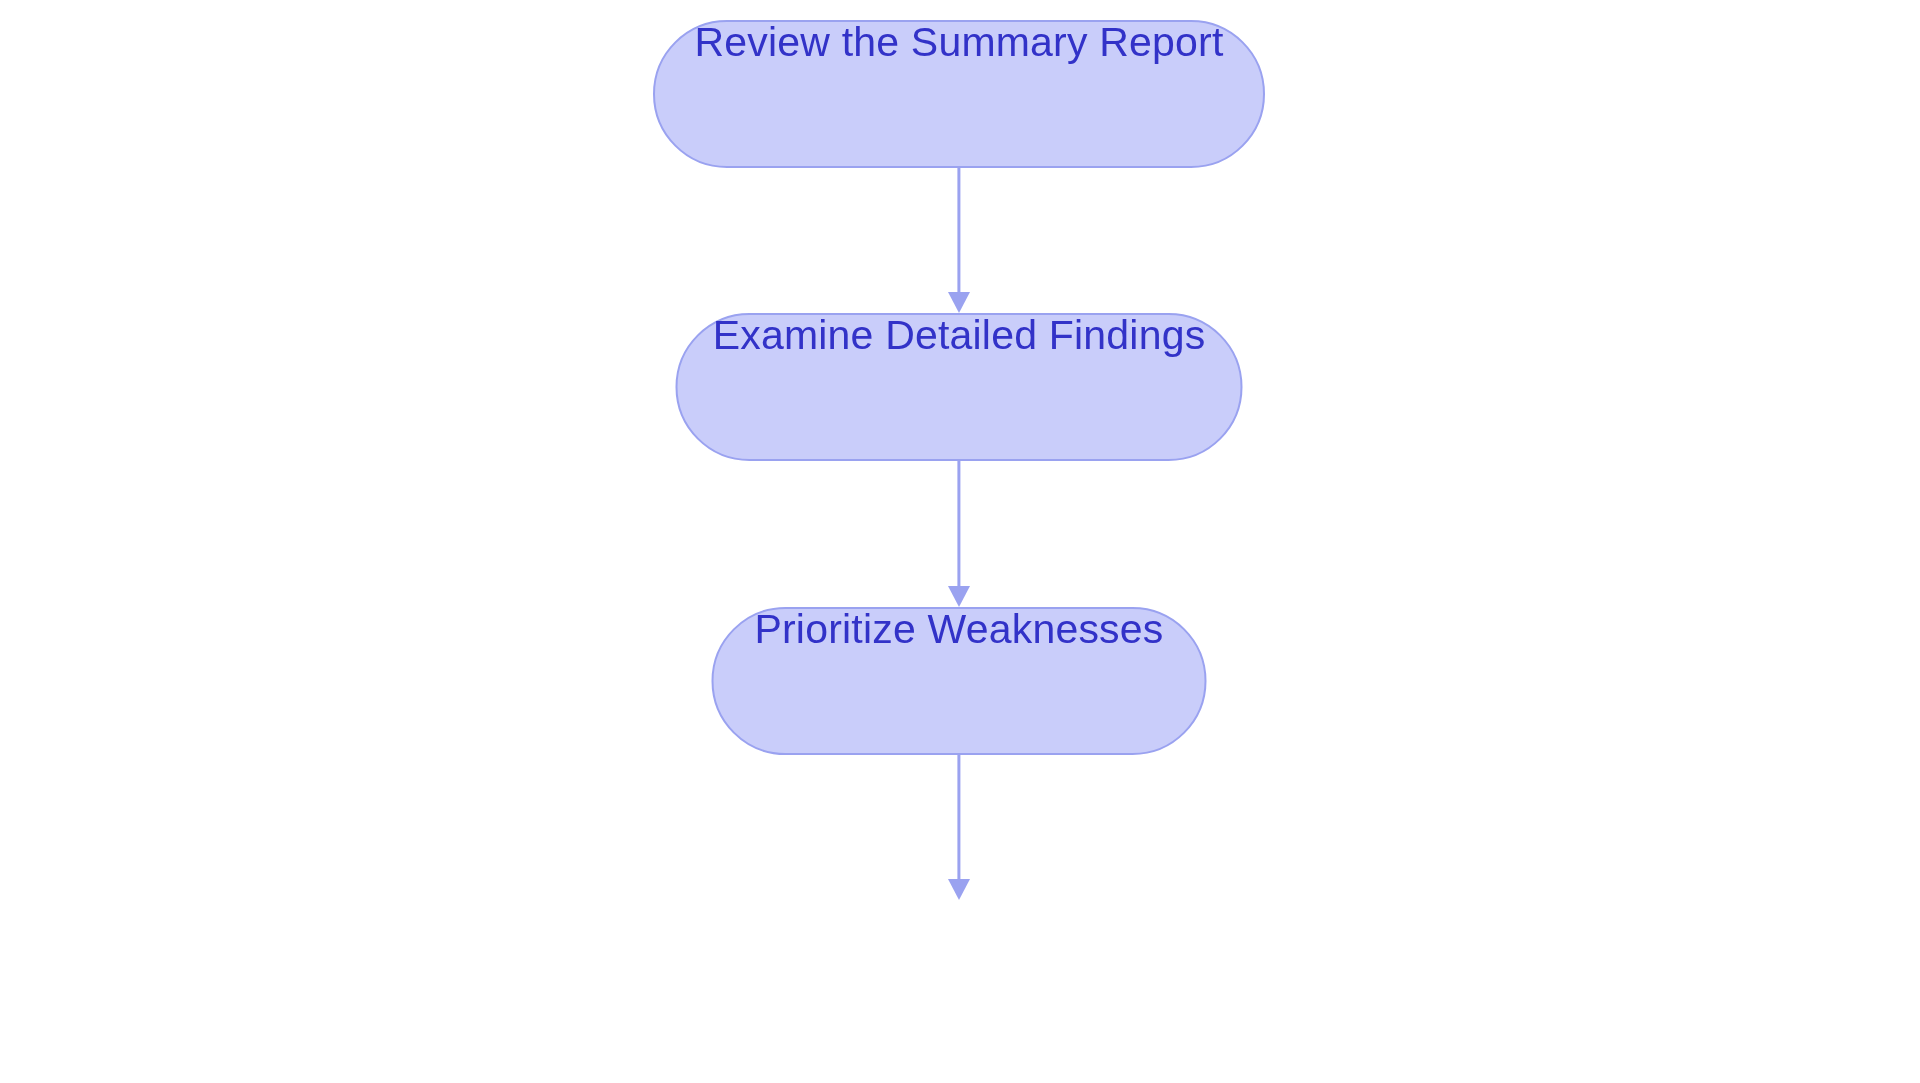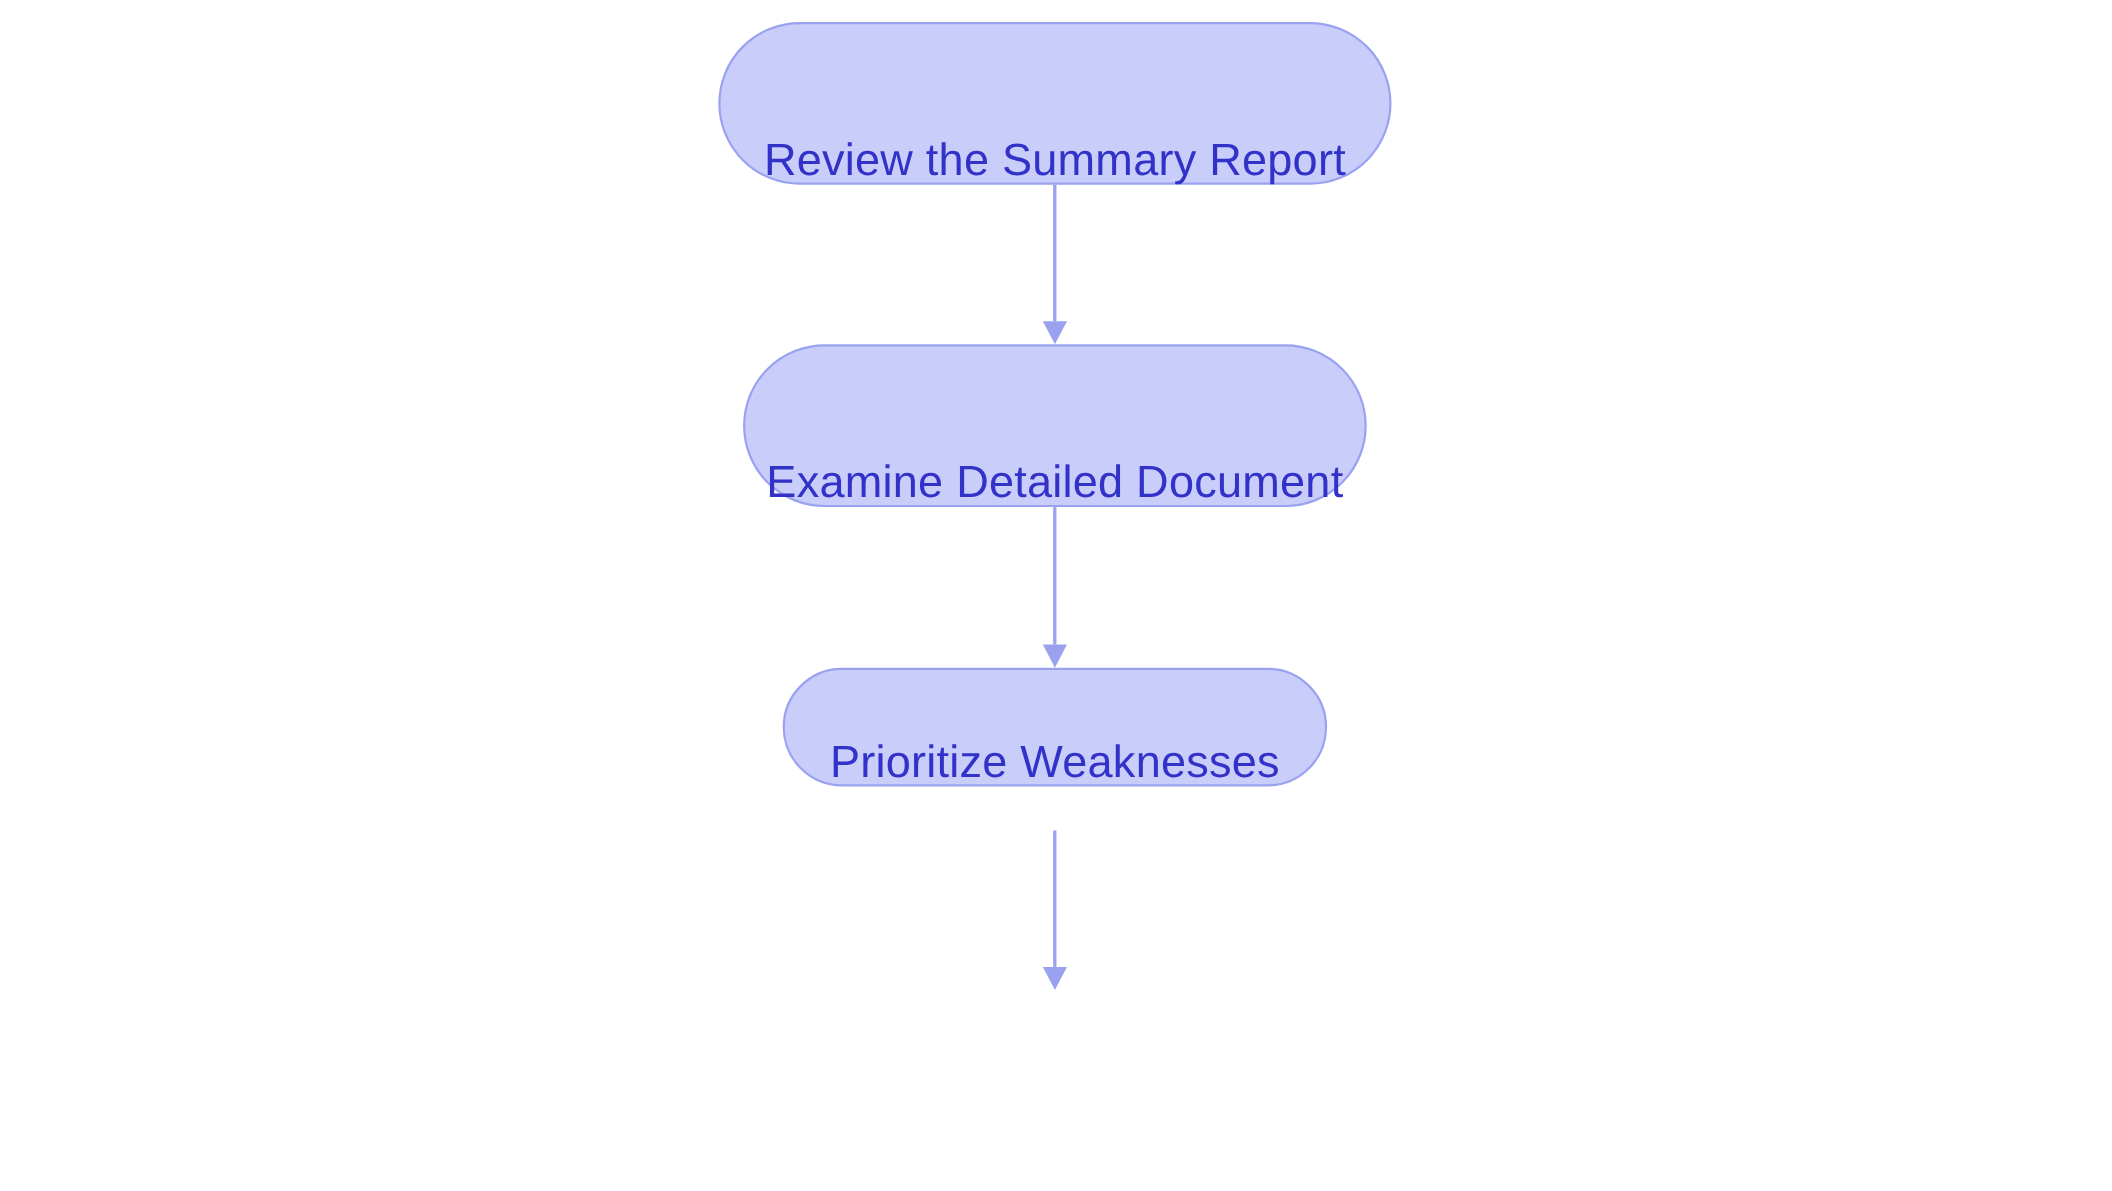--- a/index.html
+++ b/index.html
@@ -23,41 +23,41 @@
     left: 0;
     top: 0;
     width: 1920px;
     height: 1083px;
   }
   
   .node {
     position: absolute;
     box-sizing: border-box;
     display: flex;
-    align-items: flex-end;
+    align-items: flex-start;
     justify-content: center;
     background: #c9cdfa;
     border: 2.6px solid #9aa2f0;
     border-radius: 999px;
     transform: translateX(-50%);
     left: 959px;
   }
   .node-label {
     color: #3232c8;
     font-family: "Liberation Sans", sans-serif;
     font-size: 41px;
     font-weight: 400;
     line-height: 1;
     letter-spacing: 0.2px;
     white-space: nowrap;
     user-select: none;
   }
   .node-1 { top: 20px;  width: 612px; height: 148px; }
   .node-2 { top: 313px; width: 567px; height: 148px; }
-  .node-3 { top: 607px; width: 495px; height: 108px; }
+  .node-3 { top: 607px; width: 495px; height: 148px; }
   .node-4 { top: 900px; width: 450px; height: 148px; }
 
   
   .connector {
     position: absolute;
     left: 959px;
     transform: translateX(-50%);
     width: 40px;
   }
   .connector .stem {
@@ -95,21 +95,21 @@
     <div class="node node-1">
       <span class="node-label">Review the Summary Report</span>
     </div>
 
     <div class="connector connector-1">
       <div class="stem"></div>
       <div class="head"></div>
     </div>
 
     <div class="node node-2">
-      <span class="node-label">Examine Detailed Document</span>
+      <span class="node-label">Examine Detailed Findings</span>
     </div>
 
     <div class="connector connector-2">
       <div class="stem"></div>
       <div class="head"></div>
     </div>
 
     <div class="node node-3">
       <span class="node-label">Prioritize Weaknesses</span>
     </div>

